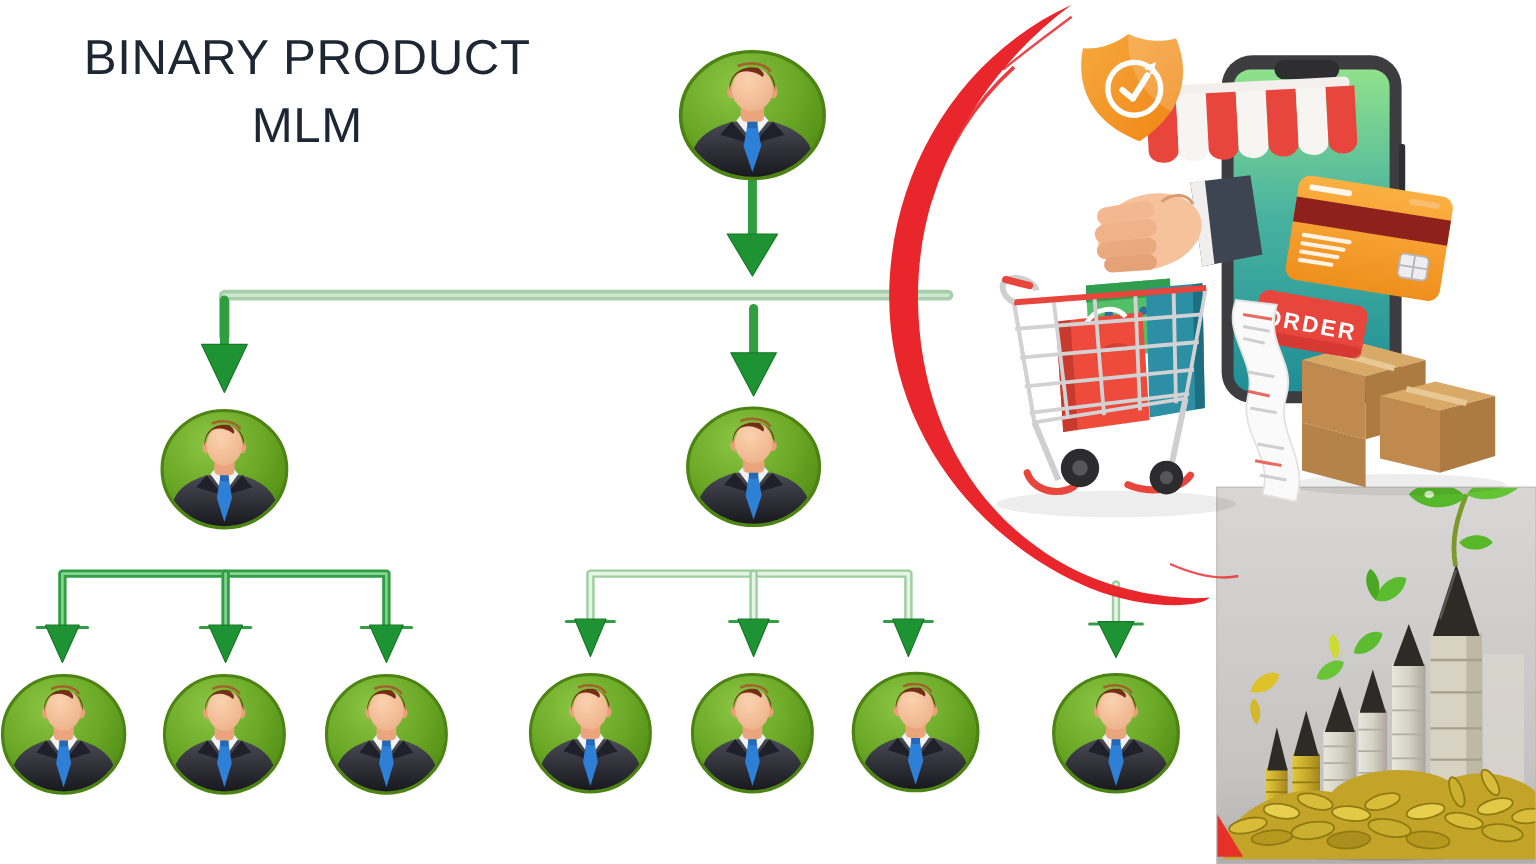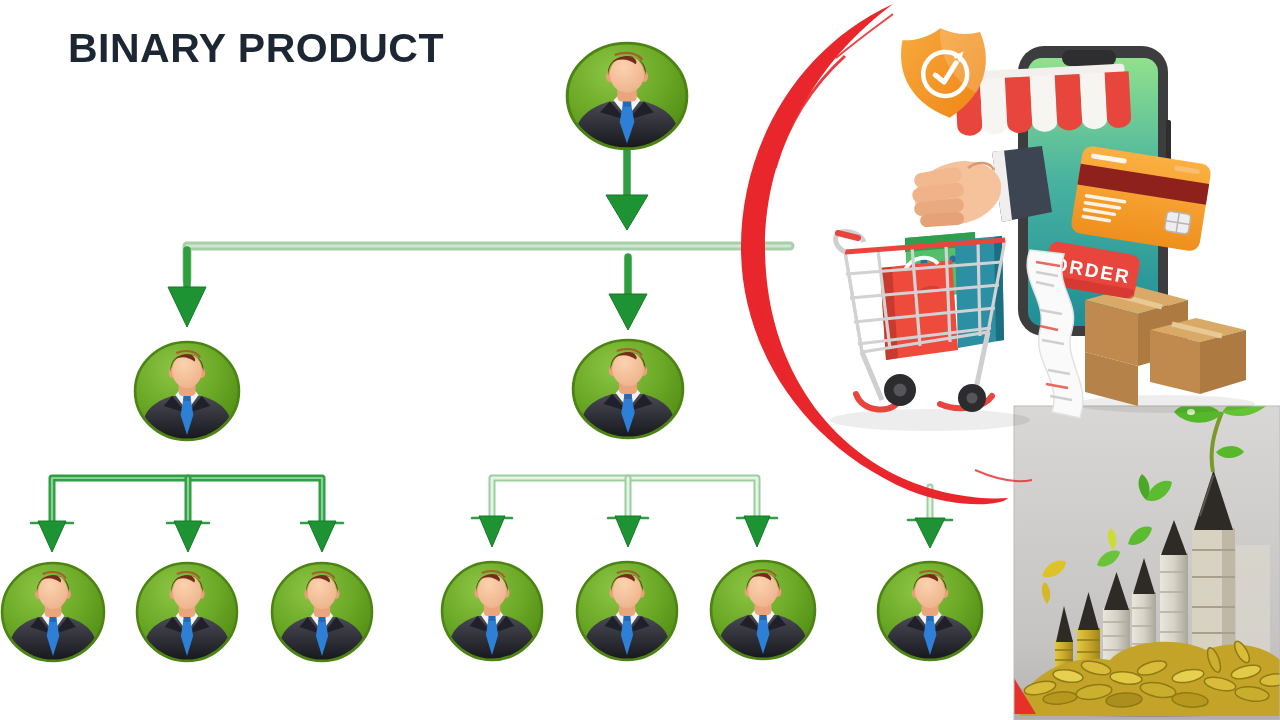--- a/index.html
+++ b/index.html
@@ -1,30 +1,31 @@
 <!DOCTYPE html>
 <html><head>
 <meta charset="utf-8">
 <style>
   html,body{margin:0;padding:0;background:#ffffff;}
   .stage{position:relative;width:1280px;height:720px;background:#ffffff;overflow:hidden;
          font-family:"Liberation Sans", sans-serif;}
   .title{position:absolute;left:56px;top:20px;width:400px;text-align:center;
-         color:#1c2733;font-weight:bold;font-size:41px;line-height:56px;letter-spacing:.5px;}
+         color:#1c2733;font-weight:normal;font-size:41px;line-height:56px;letter-spacing:.5px;}
   svg{position:absolute;left:0;top:0;}
   .order-text{font-family:"Liberation Sans",sans-serif;font-weight:bold;font-size:19px;
               letter-spacing:2px;fill:#ffffff;}
 </style>
 </head>
 <body>
 
 <div class="stage">
 
   <div class="title">
     <div>BINARY PRODUCT</div>
+    <div>MLM</div>
   </div>
 
   <svg width="1280" height="720" viewBox="0 0 1280 720">
     <defs>
       <radialGradient id="gNode" cx="38%" cy="28%" r="80%">
         <stop offset="0" stop-color="#8cc544"></stop>
         <stop offset="0.55" stop-color="#6aa826"></stop>
         <stop offset="1" stop-color="#4f8a12"></stop>
       </radialGradient>
       <linearGradient id="gSuit" x1="0" y1="0" x2="0" y2="1">

